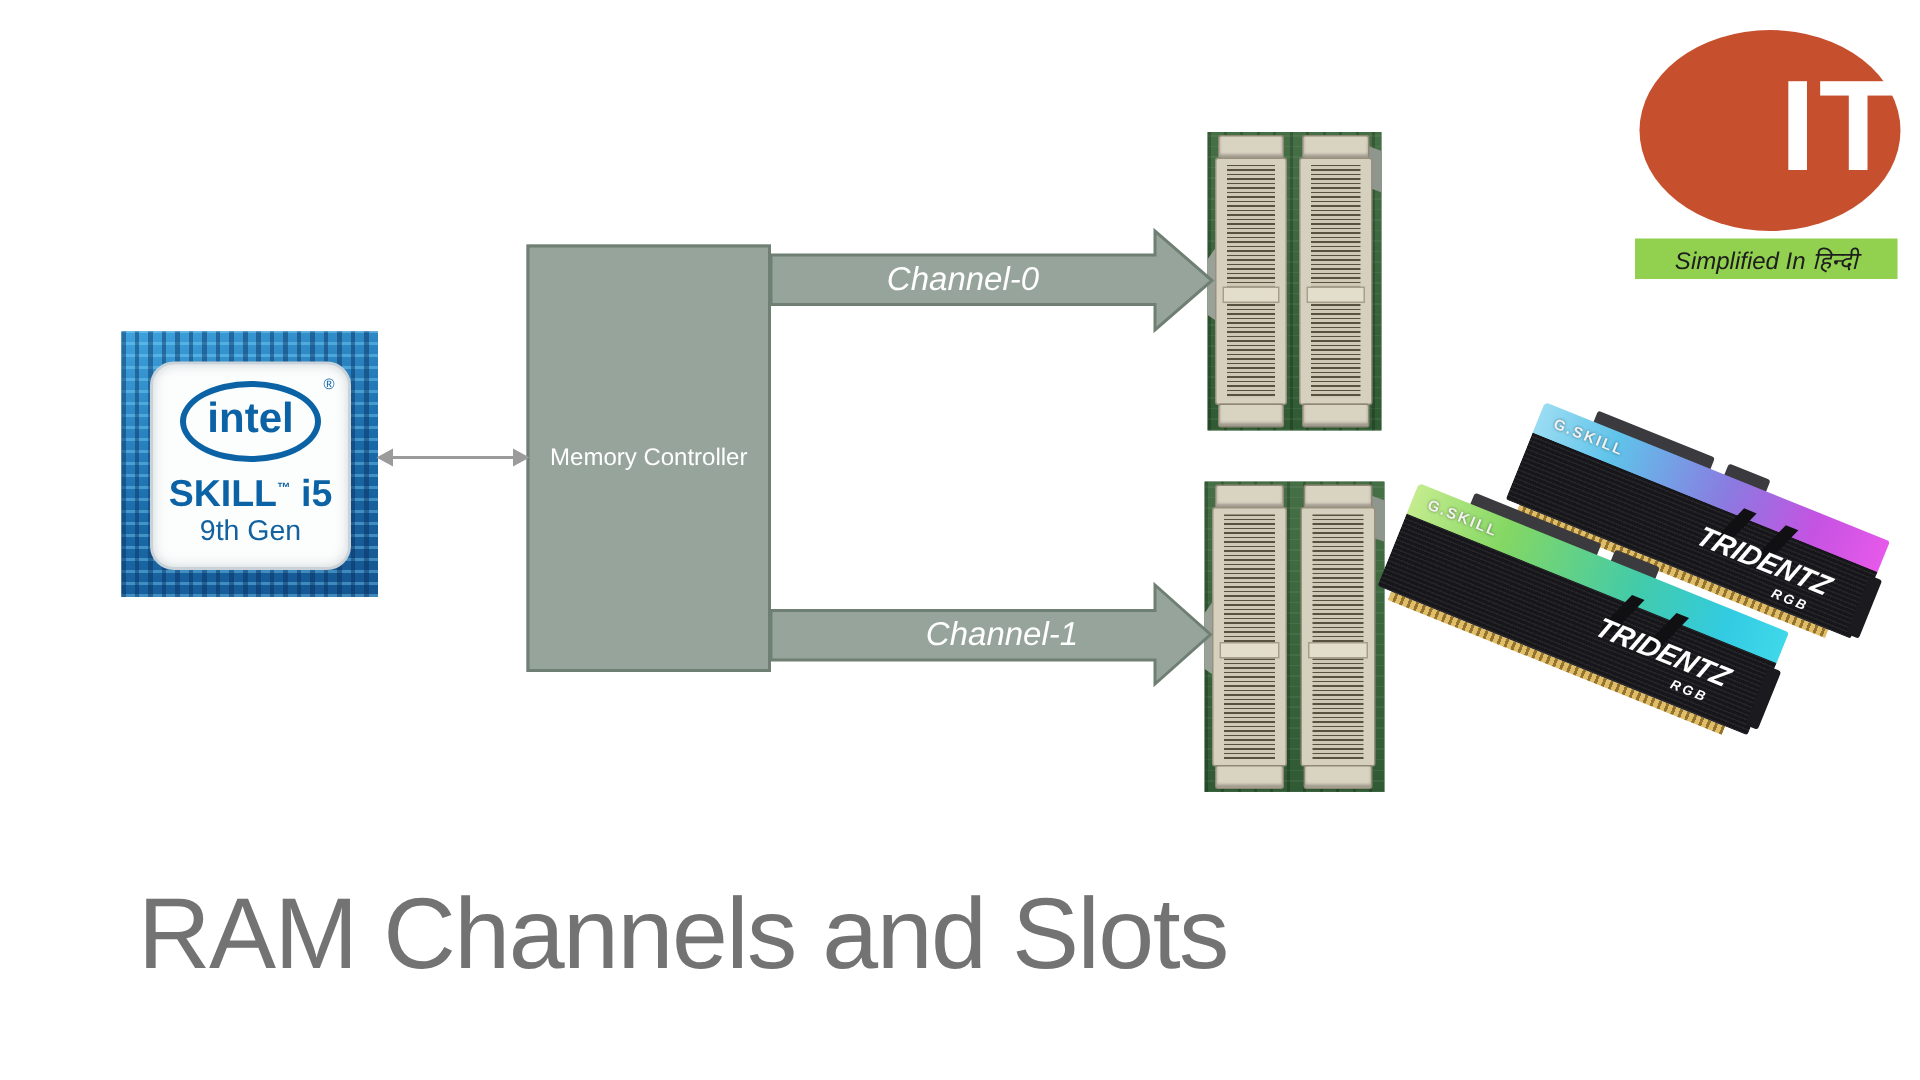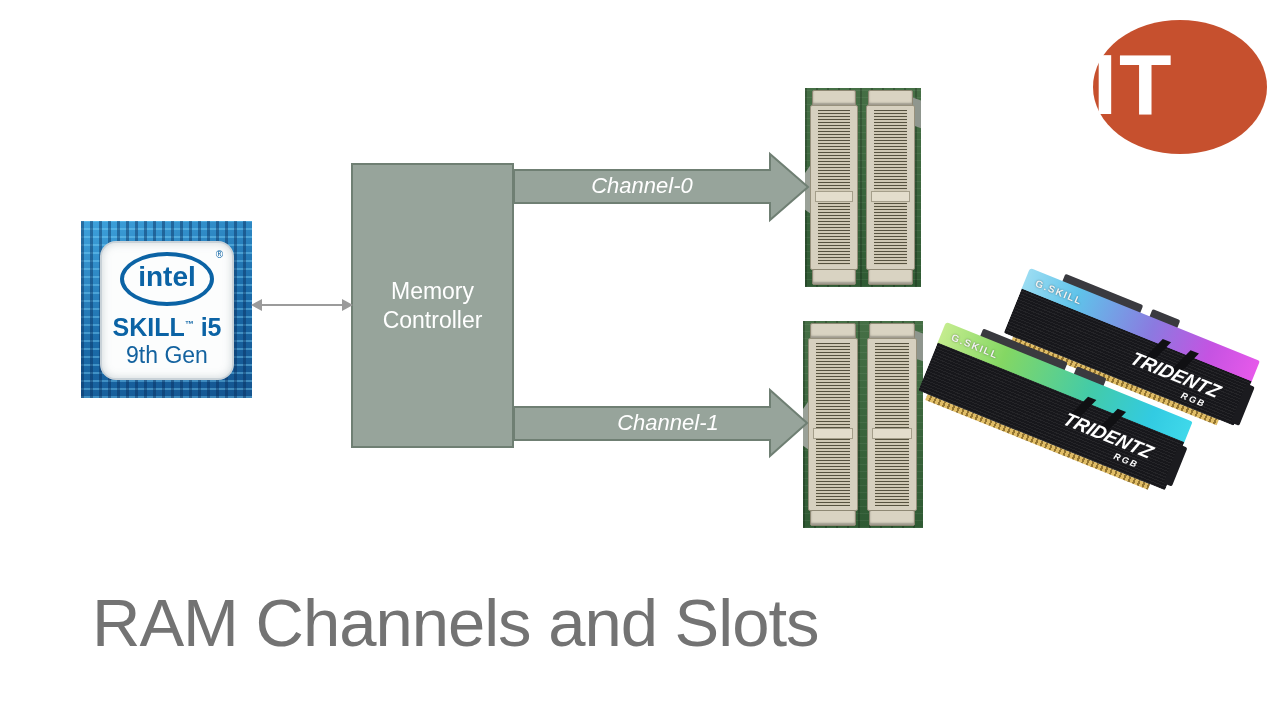--- a/index.html
+++ b/index.html
@@ -16,26 +16,26 @@
   .cpu-die{position:absolute;left:19px;top:20px;right:18px;bottom:18px;background:#fcfdfd;
     border:2px solid #c9d2d8;border-radius:16px;box-shadow:inset 0 0 8px rgba(120,140,150,.35);
     display:flex;flex-direction:column;align-items:center;justify-content:center;}
   .intel-oval{position:relative;width:86px;height:46px;border:4px solid #0B63A5;border-radius:50%;
     display:flex;align-items:center;justify-content:center;margin-bottom:7px;}
   .intel-word{color:#0B63A5;font-size:28px;font-weight:bold;letter-spacing:0;transform:translateY(-2px);}
   .intel-reg{position:absolute;right:-13px;top:-7px;font-size:10px;color:#0B63A5;}
   .core-row{color:#0B63A5;font-weight:bold;font-size:25px;line-height:1.15;}
   .core-row .tm{font-size:9px;vertical-align:super;}
   .core-row .i5{margin-left:7px;text-align:right;}
-  .gen-row{color:#13629F;font-size:23px;line-height:1.2;}
+  .gen-row{color:#13629F;font-size:19px;line-height:1.2;}
 
   
   .controller{position:absolute;left:351px;top:163px;width:159px;height:281px;background:#97A49B;
-    border:2px solid #6F7F73;display:flex;align-items:center;justify-content:center;text-align:center;
-    color:#fff;font-size:23px;line-height:1.25;}
+    border:2px solid #6F7F73;display:flex;align-items:center;justify-content:center;
+    color:#fff;font-size:16px;line-height:1.25;}
 
   
   .arrow-layer{position:absolute;left:0;top:0;width:1280px;height:720px;pointer-events:none;}
   .block-arrow{fill:#97A49B;stroke:#6F7F73;stroke-width:2;}
   .bus-line{stroke:#9B9B9B;stroke-width:2;}
   .bus-head{fill:#9B9B9B;}
 
   .ch-label{position:absolute;width:240px;text-align:center;color:#FFFFFF;font-size:22px;font-style:italic;}
   .ch0{left:522px;top:173px;}
   .ch1{left:548px;top:410px;}
@@ -89,21 +89,21 @@
     font-size:9px;letter-spacing:2px;}
   .pins-strip{position:absolute;left:10px;right:16px;bottom:0;height:6px;border-top:1px solid #2a2a2a;
     background:repeating-linear-gradient(90deg,#e0bd66 0 3px,#93742f 3px 5px);}
   .endcap{position:absolute;right:-5px;top:26px;width:9px;height:42px;background:#1b1b1f;border-radius:2px;}
 
   
   .title{position:absolute;left:92px;top:584px;font-size:67px;letter-spacing:-1px;color:#737373;}
 
   
   .it-ellipse{position:absolute;left:1093px;top:20px;width:174px;height:134px;background:#C6502E;
-    border-radius:50%;display:flex;align-items:center;justify-content:flex-start;}
+    border-radius:50%;display:flex;align-items:center;justify-content:flex-end;}
   .it-text{color:#fff;font-size:86px;font-weight:bold;letter-spacing:2px;transform:translateY(-3px);}
   .banner{position:absolute;left:1090px;top:159px;width:175px;height:27px;background:#92D050;
     display:flex;align-items:center;justify-content:center;}
   .banner-text{font-style:italic;font-size:16px;color:#1d1d1d;}
 </style>
 </head>
 <body>
 
 <div class="canvas">
 
@@ -207,14 +207,17 @@
       <div class="pins-strip"></div>
       <div class="endcap"></div>
     </div>
   </div>
 
   <div class="title">RAM Channels and Slots</div>
 
   <div class="it-ellipse">
     <span class="it-text">IT</span>
   </div>
+  <div class="banner">
+    <span class="banner-text">Simplified In हिन्दी</span>
+  </div>
 
 </div>
 
 </body></html>

